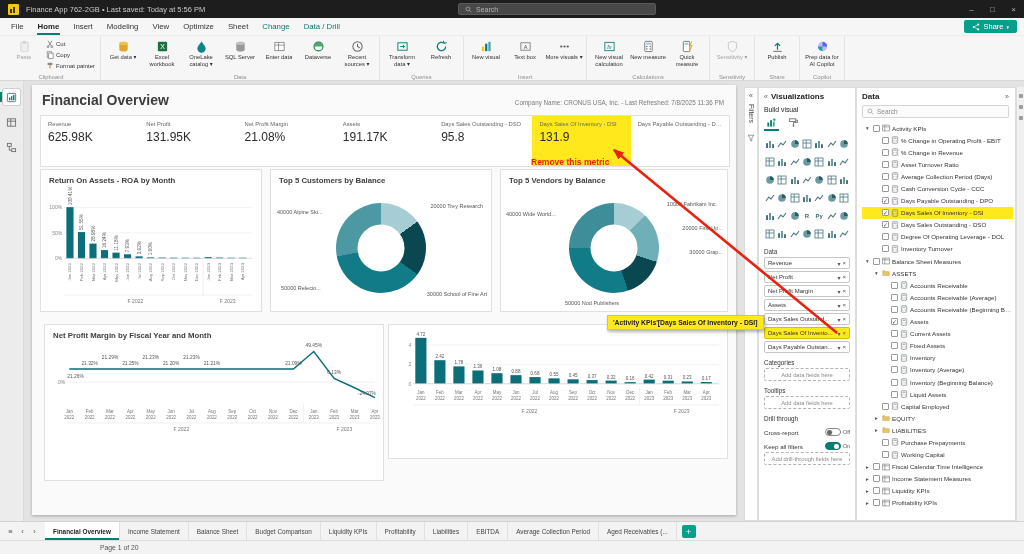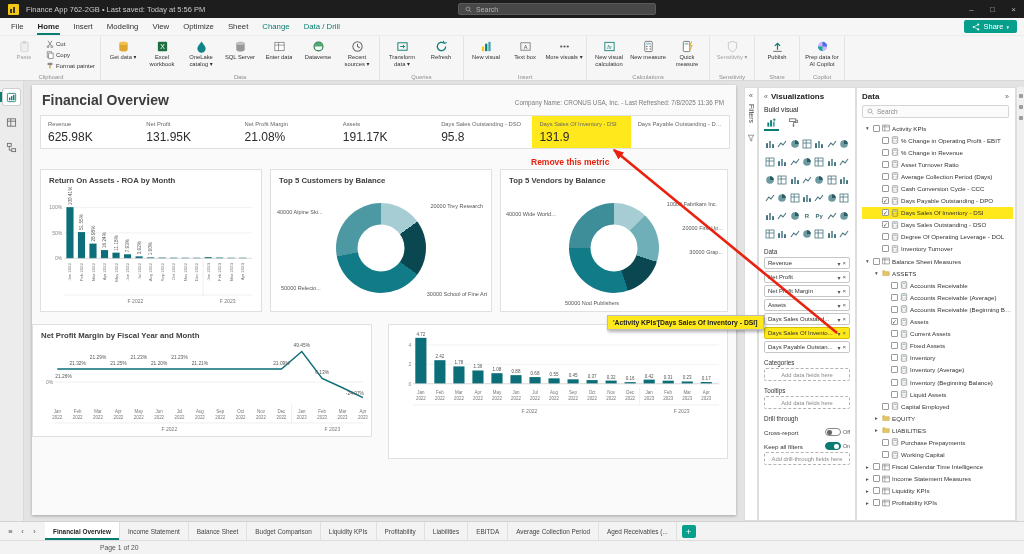--- a/index.html
+++ b/index.html
@@ -47,32 +47,32 @@
   .rail-icon{width:17px;height:16px;display:flex;align-items:center;justify-content:center;border-radius:2px;position:relative;}
   .rail-icon svg{width:11px;height:11px;}
   .rail-icon.sel{background:#fff;box-shadow:0 0 0 1px #cfcfcf;}
   .rail-icon.sel::before{content:"";position:absolute;left:-3px;top:3px;bottom:3px;width:2px;background:#0a7c71;}
 
   .canvas{position:absolute;left:24px;top:0;width:720px;height:100%;}
   .page{position:absolute;left:8px;top:4px;width:704px;height:430px;background:#fafafa;box-shadow:0 1px 3px rgba(0,0,0,.28);}
   .page-title{position:absolute;left:10px;top:7px;font-size:14px;font-weight:bold;color:#3d3d3d;}
   .company-line{position:absolute;right:12px;top:14px;font-size:6.3px;color:#7a7a7a;}
 
-  .kpi-strip{position:absolute;left:8px;top:30px;width:690px;height:34px;background:#fff;border:1px solid #e0e0e0;display:flex;overflow:hidden;}
+  .kpi-strip{position:absolute;left:8px;top:30px;width:690px;height:52px;background:#fff;border:1px solid #e0e0e0;display:flex;overflow:hidden;}
   .kpi{flex:1;padding:5px 7px 0;min-width:0;}
   .kpi-label{font-size:5.8px;color:#666;white-space:nowrap;overflow:hidden;text-overflow:ellipsis;}
   .kpi-value{font-size:12px;color:#2b2b2b;margin-top:3px;}
   .kpi.hl{background:#ffe81c;}
 
   .card{position:absolute;background:#fff;border:1px solid #e0e0e0;overflow:hidden;}
   .card-title{font-size:7.8px;font-weight:bold;color:#404040;padding:6px 8px 2px;white-space:nowrap;overflow:hidden;}
   #card-roa{left:8px;top:84px;width:222px;height:143px;}
   #card-customers{left:238px;top:84px;width:222px;height:143px;}
   #card-vendors{left:468px;top:84px;width:228px;height:143px;}
-  #card-npm{left:0;top:239px;width:340px;height:113px;}
+  #card-npm{left:12px;top:239px;width:340px;height:157px;}
   #card-atr{left:356px;top:239px;width:340px;height:135px;}
   #roa-svg svg{display:block;width:210px;height:auto;margin:0 auto;}
   #npm-svg svg,#atr-svg svg{display:block;width:334px;height:auto;margin:0 auto;}
 
   .donut-wrap{position:relative;width:100%;height:122px;}
   .donut{position:absolute;left:50%;top:50%;transform:translate(-50%,-50%);width:90px;height:90px;border-radius:50%;}
   .donut::after{content:"";position:absolute;left:50%;top:50%;transform:translate(-50%,-50%);width:47px;height:47px;border-radius:50%;background:#fff;}
   .dlbl{position:absolute;font-size:5.5px;color:#555;white-space:nowrap;}
   #donut-customers .dlbl-0{right:8px;top:16px;}
   #donut-customers .dlbl-1{right:4px;bottom:12px;}

